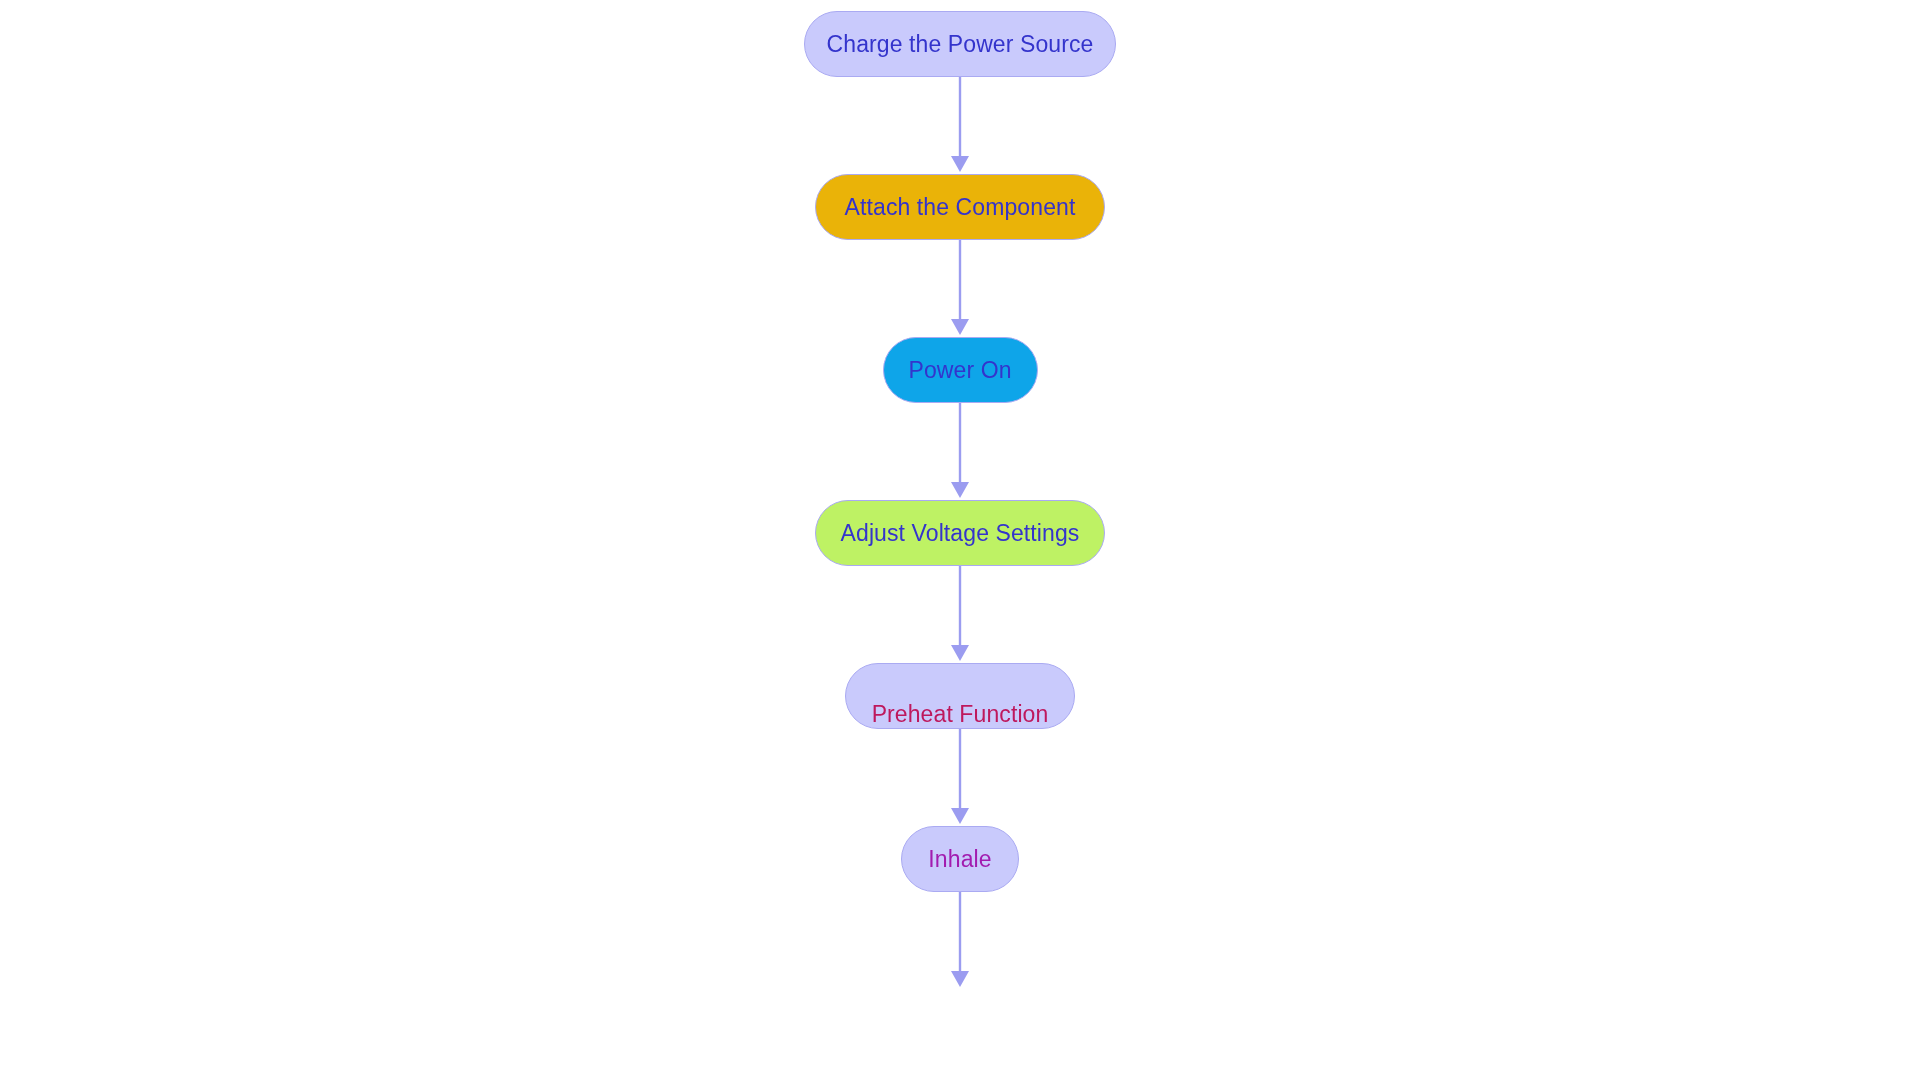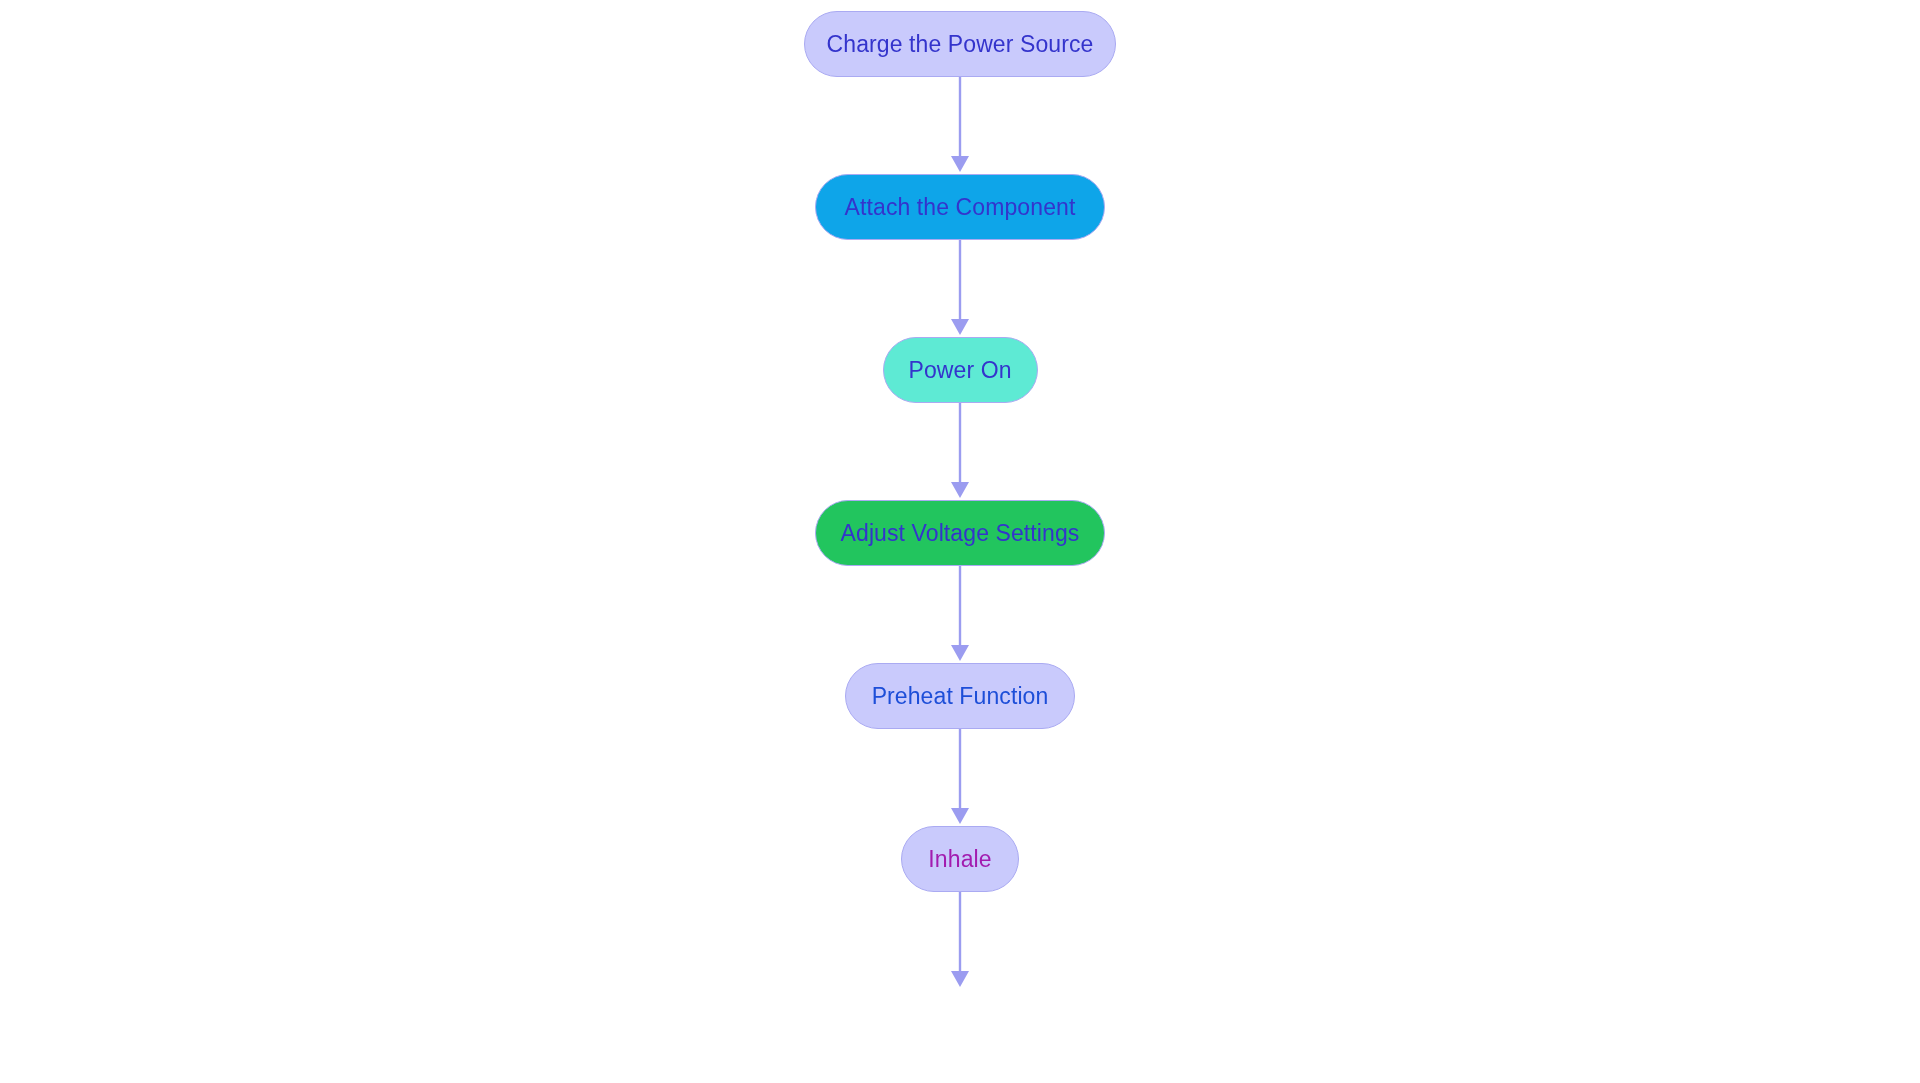--- a/index.html
+++ b/index.html
@@ -71,48 +71,48 @@
 
     <div class="node" id="node-1" style="width: 312px; background: rgb(201, 202, 252); border-color: rgb(170, 170, 242); color: rgb(52, 52, 204);">
       <span>Charge the Power Source</span>
     </div>
 
     <svg class="connector" viewBox="0 0 40 97">
       <line x1="20" y1="0" x2="20" y2="80" stroke="#9b9cf0" stroke-width="2.4"></line>
       <polygon points="11,79 29,79 20,95" fill="#9b9cf0"></polygon>
     </svg>
 
-    <div class="node" id="node-2" style="width: 290px; background: #0ea5e9; border-color: rgb(170, 170, 242); color: rgb(52, 52, 204);">
+    <div class="node" id="node-2" style="width: 290px; background: #eab308; border-color: rgb(170, 170, 242); color: rgb(52, 52, 204);">
       <span>Attach the Component</span>
     </div>
 
     <svg class="connector" viewBox="0 0 40 97">
       <line x1="20" y1="0" x2="20" y2="80" stroke="#9b9cf0" stroke-width="2.4"></line>
       <polygon points="11,79 29,79 20,95" fill="#9b9cf0"></polygon>
     </svg>
 
-    <div class="node" id="node-3" style="width: 155px; background: #5eead4; border-color: rgb(170, 170, 242); color: rgb(52, 52, 204);">
+    <div class="node" id="node-3" style="width: 155px; background: #0ea5e9; border-color: rgb(170, 170, 242); color: rgb(52, 52, 204);">
       <span>Power On</span>
     </div>
 
     <svg class="connector" viewBox="0 0 40 97">
       <line x1="20" y1="0" x2="20" y2="80" stroke="#9b9cf0" stroke-width="2.4"></line>
       <polygon points="11,79 29,79 20,95" fill="#9b9cf0"></polygon>
     </svg>
 
-    <div class="node" id="node-4" style="width: 290px; background: #22c55e; border-color: rgb(170, 170, 242); color: rgb(52, 52, 204); justify-content: center;">
+    <div class="node" id="node-4" style="width: 290px; background: #bef264; border-color: rgb(170, 170, 242); color: rgb(52, 52, 204); justify-content: center;">
       <span>Adjust Voltage Settings</span>
     </div>
 
     <svg class="connector" viewBox="0 0 40 97">
       <line x1="20" y1="0" x2="20" y2="80" stroke="#9b9cf0" stroke-width="2.4"></line>
       <polygon points="11,79 29,79 20,95" fill="#9b9cf0"></polygon>
     </svg>
 
-    <div class="node" id="node-5" style="width: 230px; background: rgb(201, 202, 252); border-color: rgb(170, 170, 242); color: #1d4ed8;">
+    <div class="node" id="node-5" style="width: 230px; background: rgb(201, 202, 252); border-color: rgb(170, 170, 242); color: #be185d; align-items: flex-end;">
       <span>Preheat Function</span>
     </div>
 
     <svg class="connector" viewBox="0 0 40 97">
       <line x1="20" y1="0" x2="20" y2="80" stroke="#9b9cf0" stroke-width="2.4"></line>
       <polygon points="11,79 29,79 20,95" fill="#9b9cf0"></polygon>
     </svg>
 
     <div class="node" id="node-6" style="width: 118px; background: rgb(201, 202, 252); border-color: rgb(170, 170, 242); color: #a21caf;">
       <span>Inhale</span>

